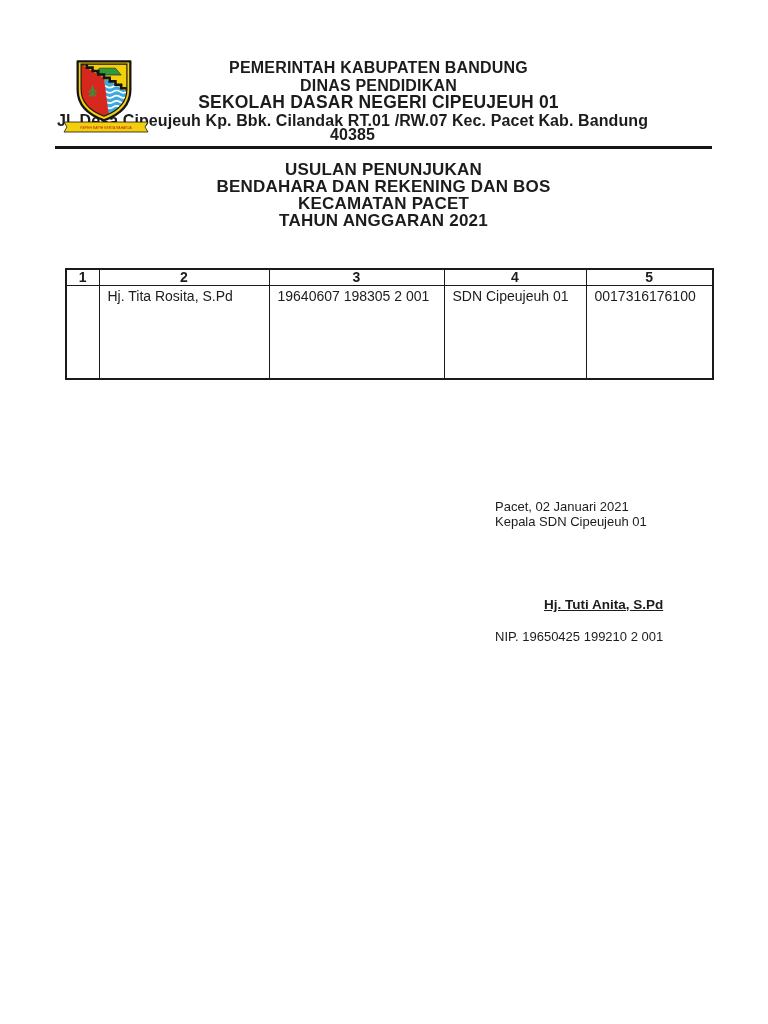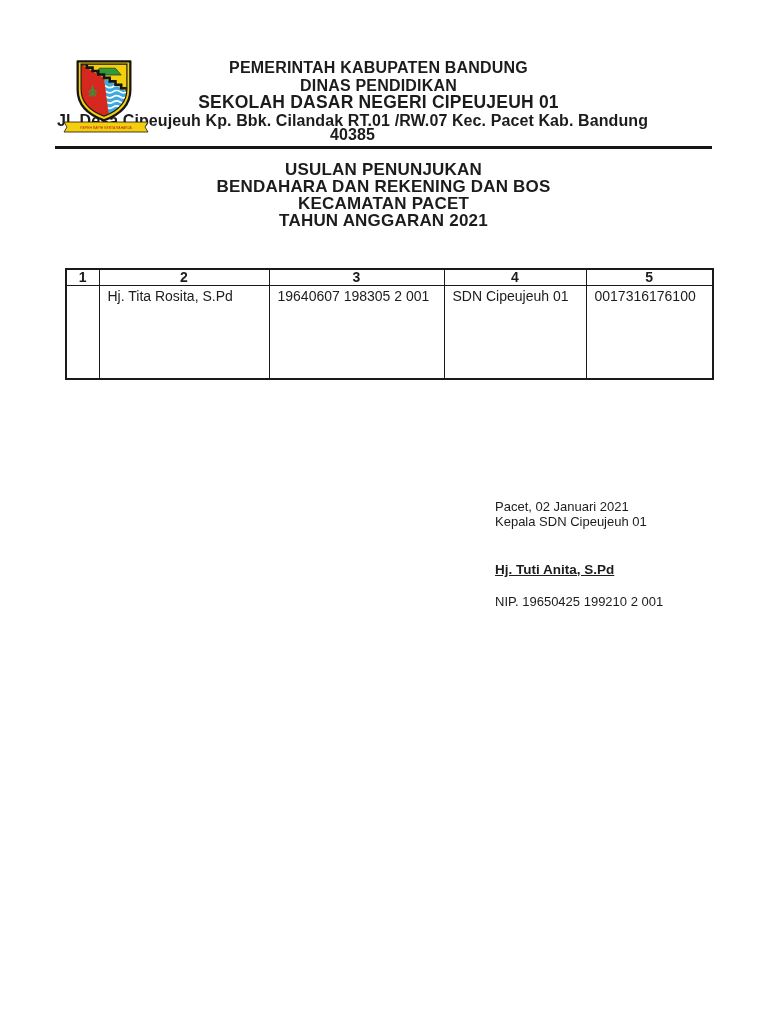--- a/index.html
+++ b/index.html
@@ -33,21 +33,21 @@
   tr.hdr th{vertical-align:top;font-size:15px;font-weight:bold;line-height:15.5px;padding-top:2px;text-align:center;}
   tr.hdr th.pad-sm{padding-left:10px;padding-right:10px;}
   tr.hdr th.pad-lg{padding-left:20px;padding-right:20px;}
   tr.nums{height:16px;}
   tr.nums td{font-size:14px;font-weight:bold;text-align:center;line-height:15px;padding:0;}
   tr.data{height:93px;}
   tr.data td{vertical-align:top;font-size:14px;font-weight:normal;line-height:16px;padding:2px 2px 0 8px;}
 
   
   .signature{position:absolute;left:495px;top:500px;font-size:13px;line-height:14.8px;}
-  .sig-name{display:block;margin-top:33px;font-size:13.5px;font-weight:bold;text-decoration:underline;}
+  .sig-name{display:block;margin-top:68px;font-size:13.5px;font-weight:bold;text-decoration:underline;text-align:right;}
   .sig-nip{display:block;margin-top:18px;}
 </style>
 </head>
 <body>
 
 <div class="page">
 
   <div class="letterhead">
 
     <div class="logo">

